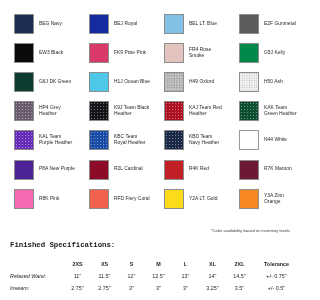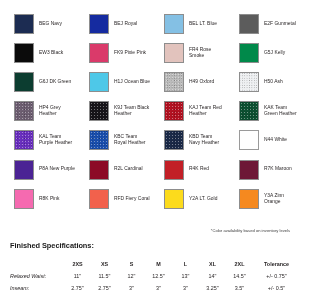--- a/index.html
+++ b/index.html
@@ -66,20 +66,21 @@
 
   
   #spec-title {
     position: absolute;
     left: 10px;
     top: 241px;
     font-size: 7.4px;
     font-weight: bold;
     color: #1a1a1a;
     letter-spacing: -0.05px;
+    font-family: Liberation Mono, monospace;
   }
 
   #spec-table {
     position: absolute;
     left: 10px;
     top: 258px;
     width: 284px;
     border-collapse: collapse;
     table-layout: fixed;
   }

